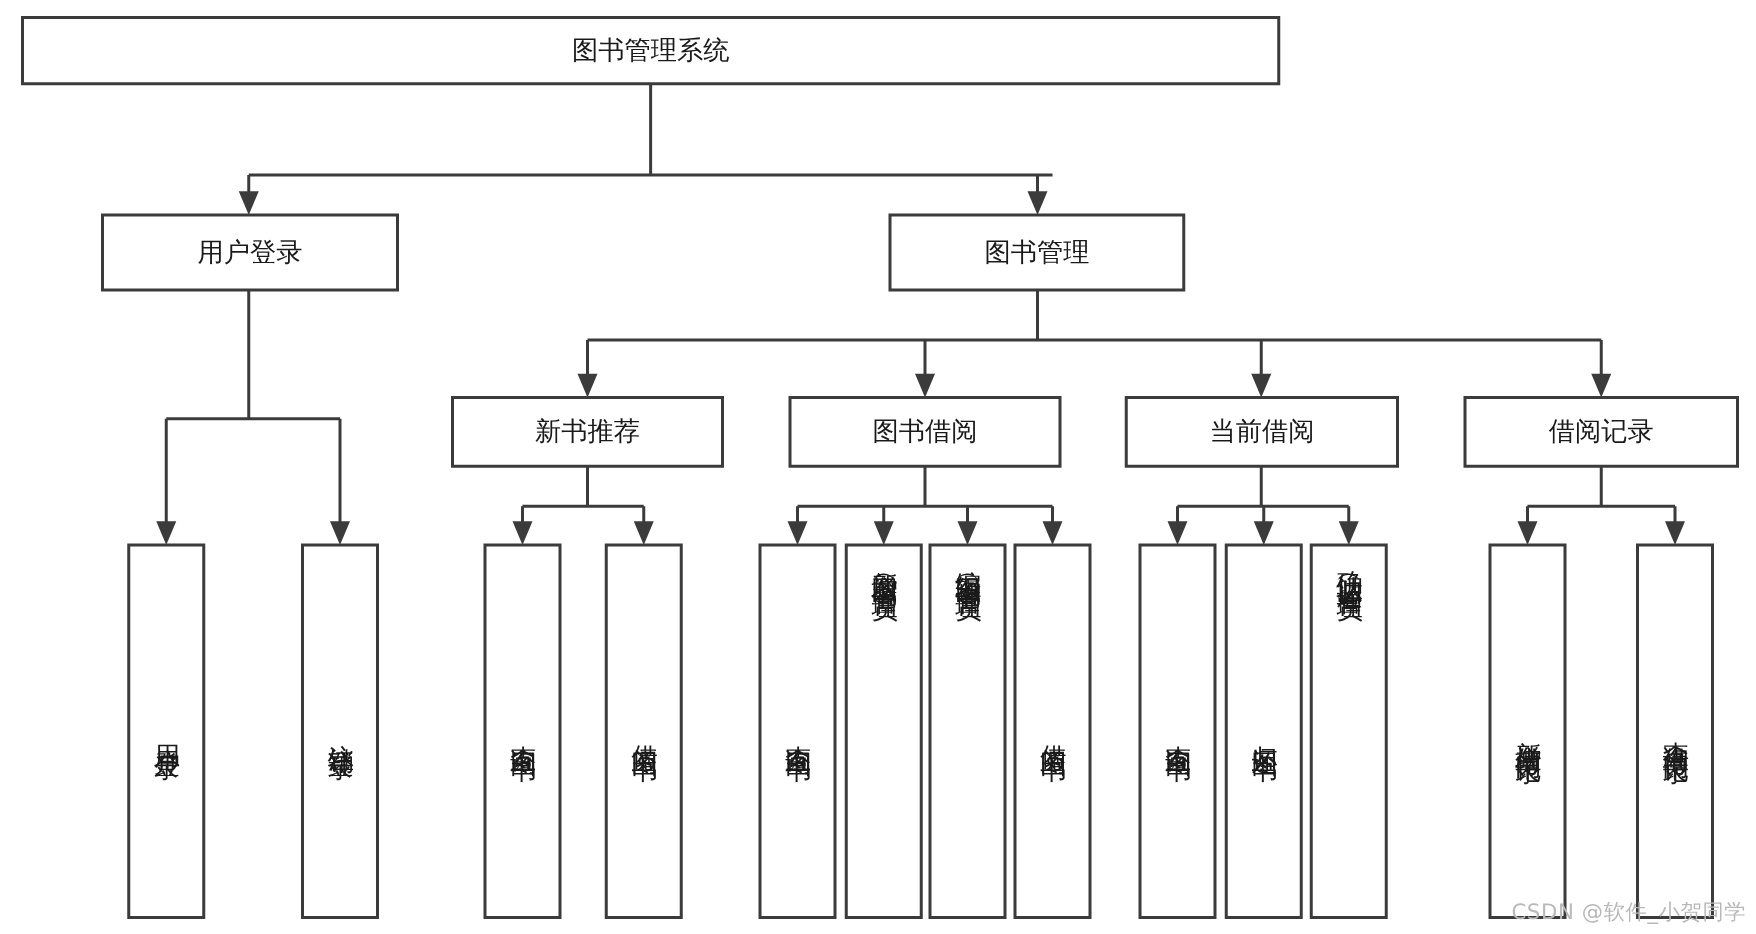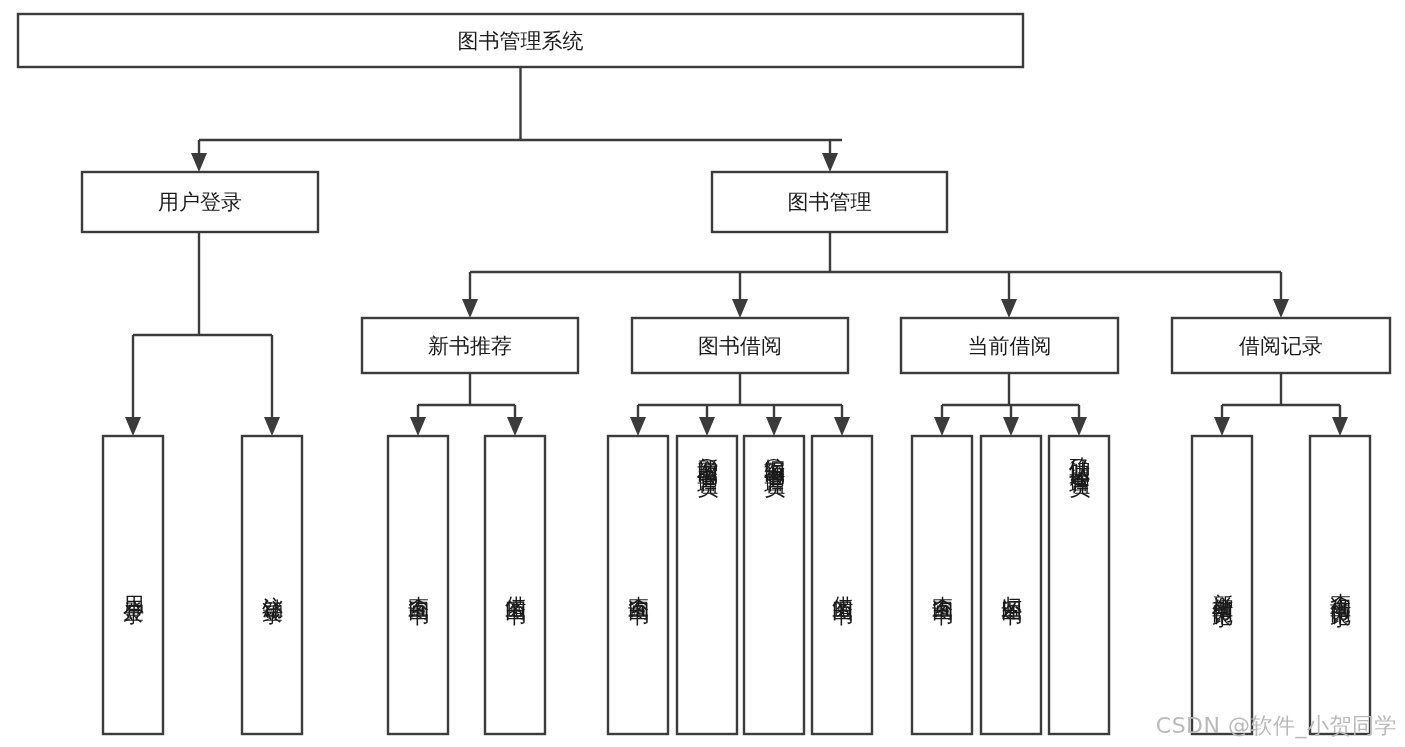--- a/index.html
+++ b/index.html
@@ -57,21 +57,21 @@
     letter-spacing: 3px;
     white-space: nowrap;
     text-align: left;
     pointer-events: none;
   }
   .watermark {
     position: absolute;
     right: 8px;
     bottom: 6px;
     font-family: "DejaVu Sans", "Liberation Sans", sans-serif;
-    font-size: 22px;
+    font-size: 17px;
     color: #b9b9b9;
     white-space: nowrap;
     letter-spacing: 0.5px;
   }
 </style>
 </head>
 <body>
 
 <div id="canvas">
 

